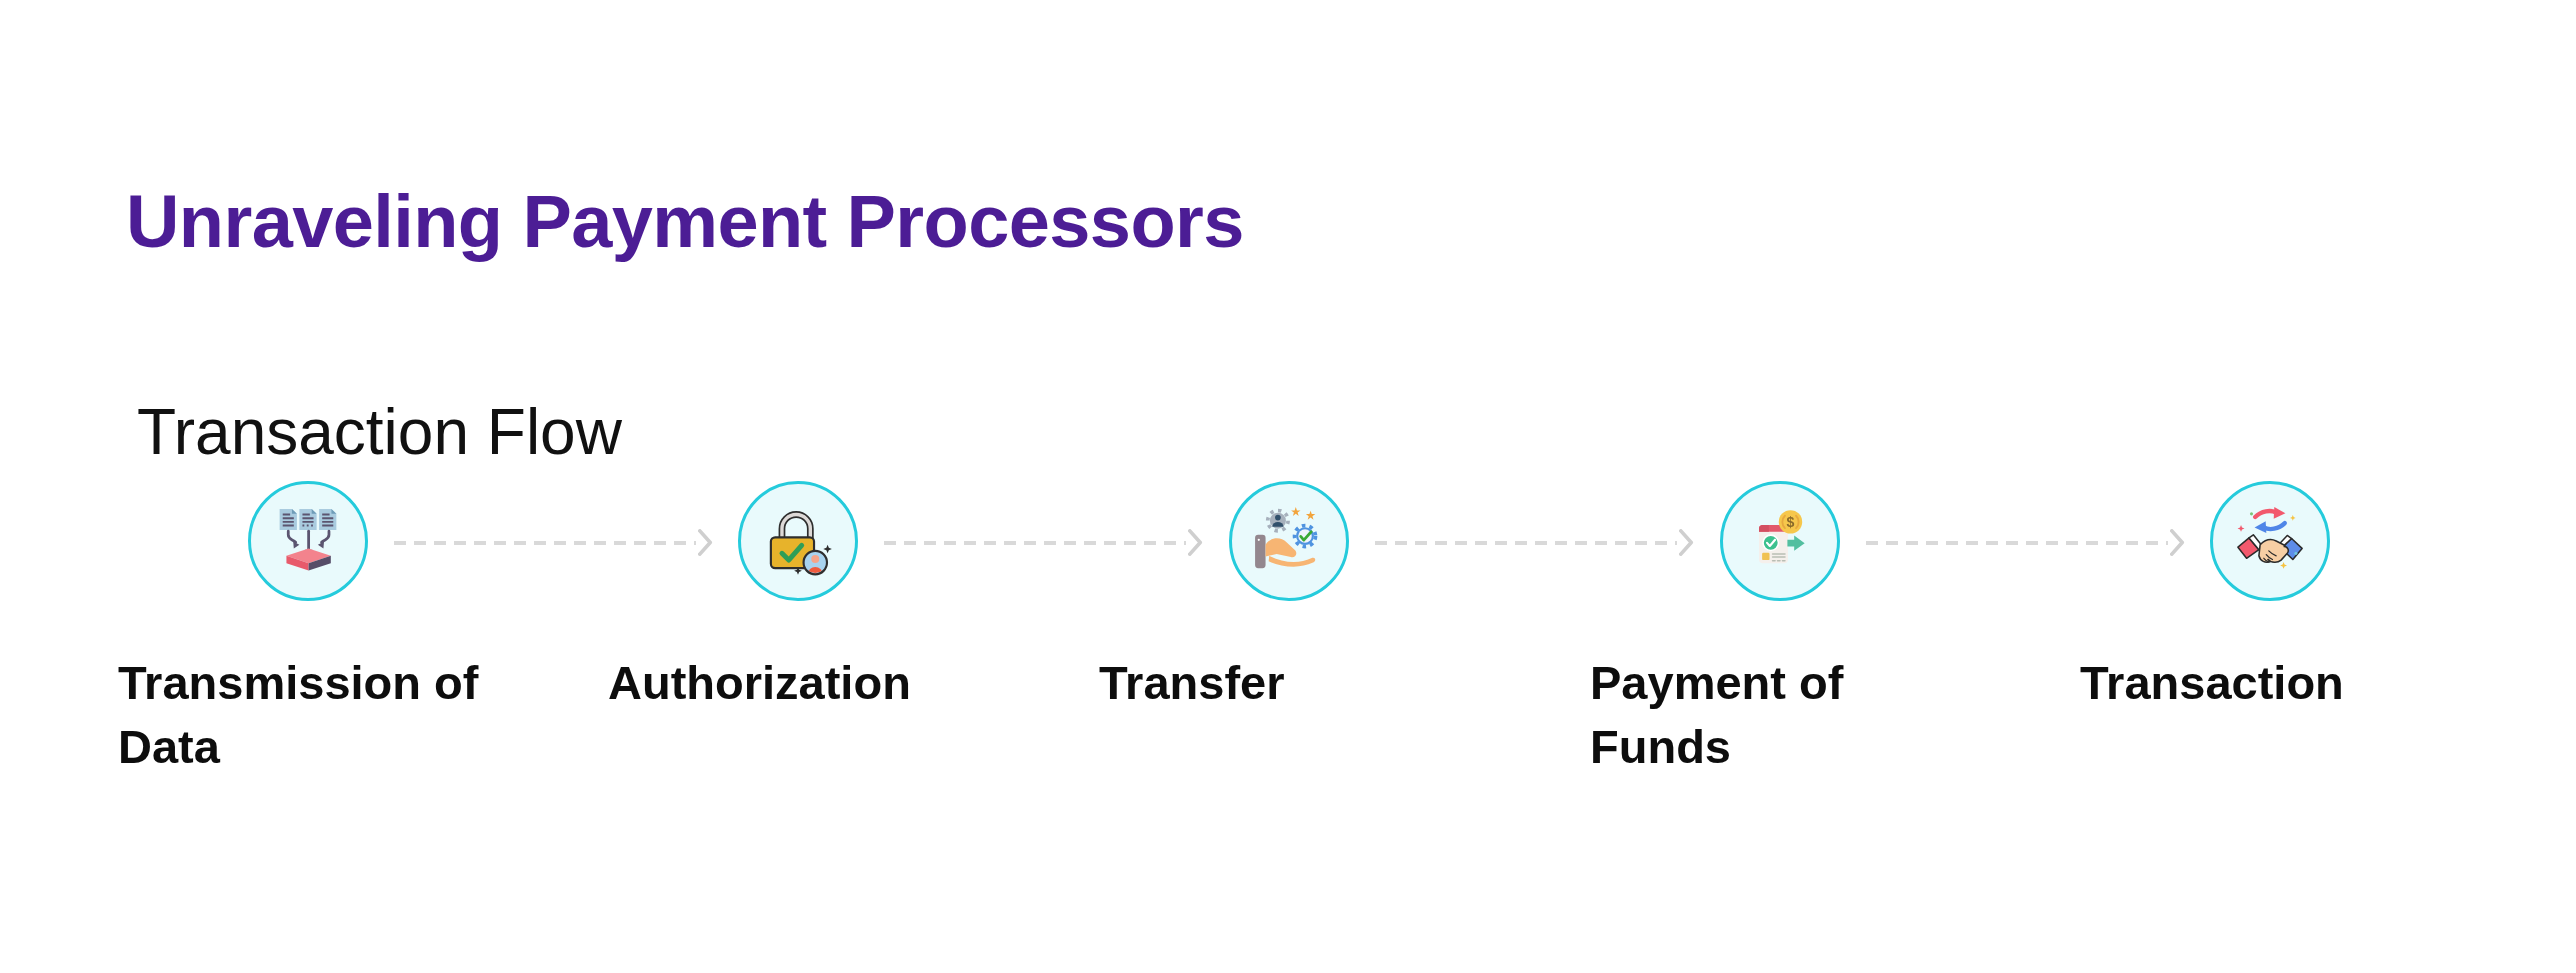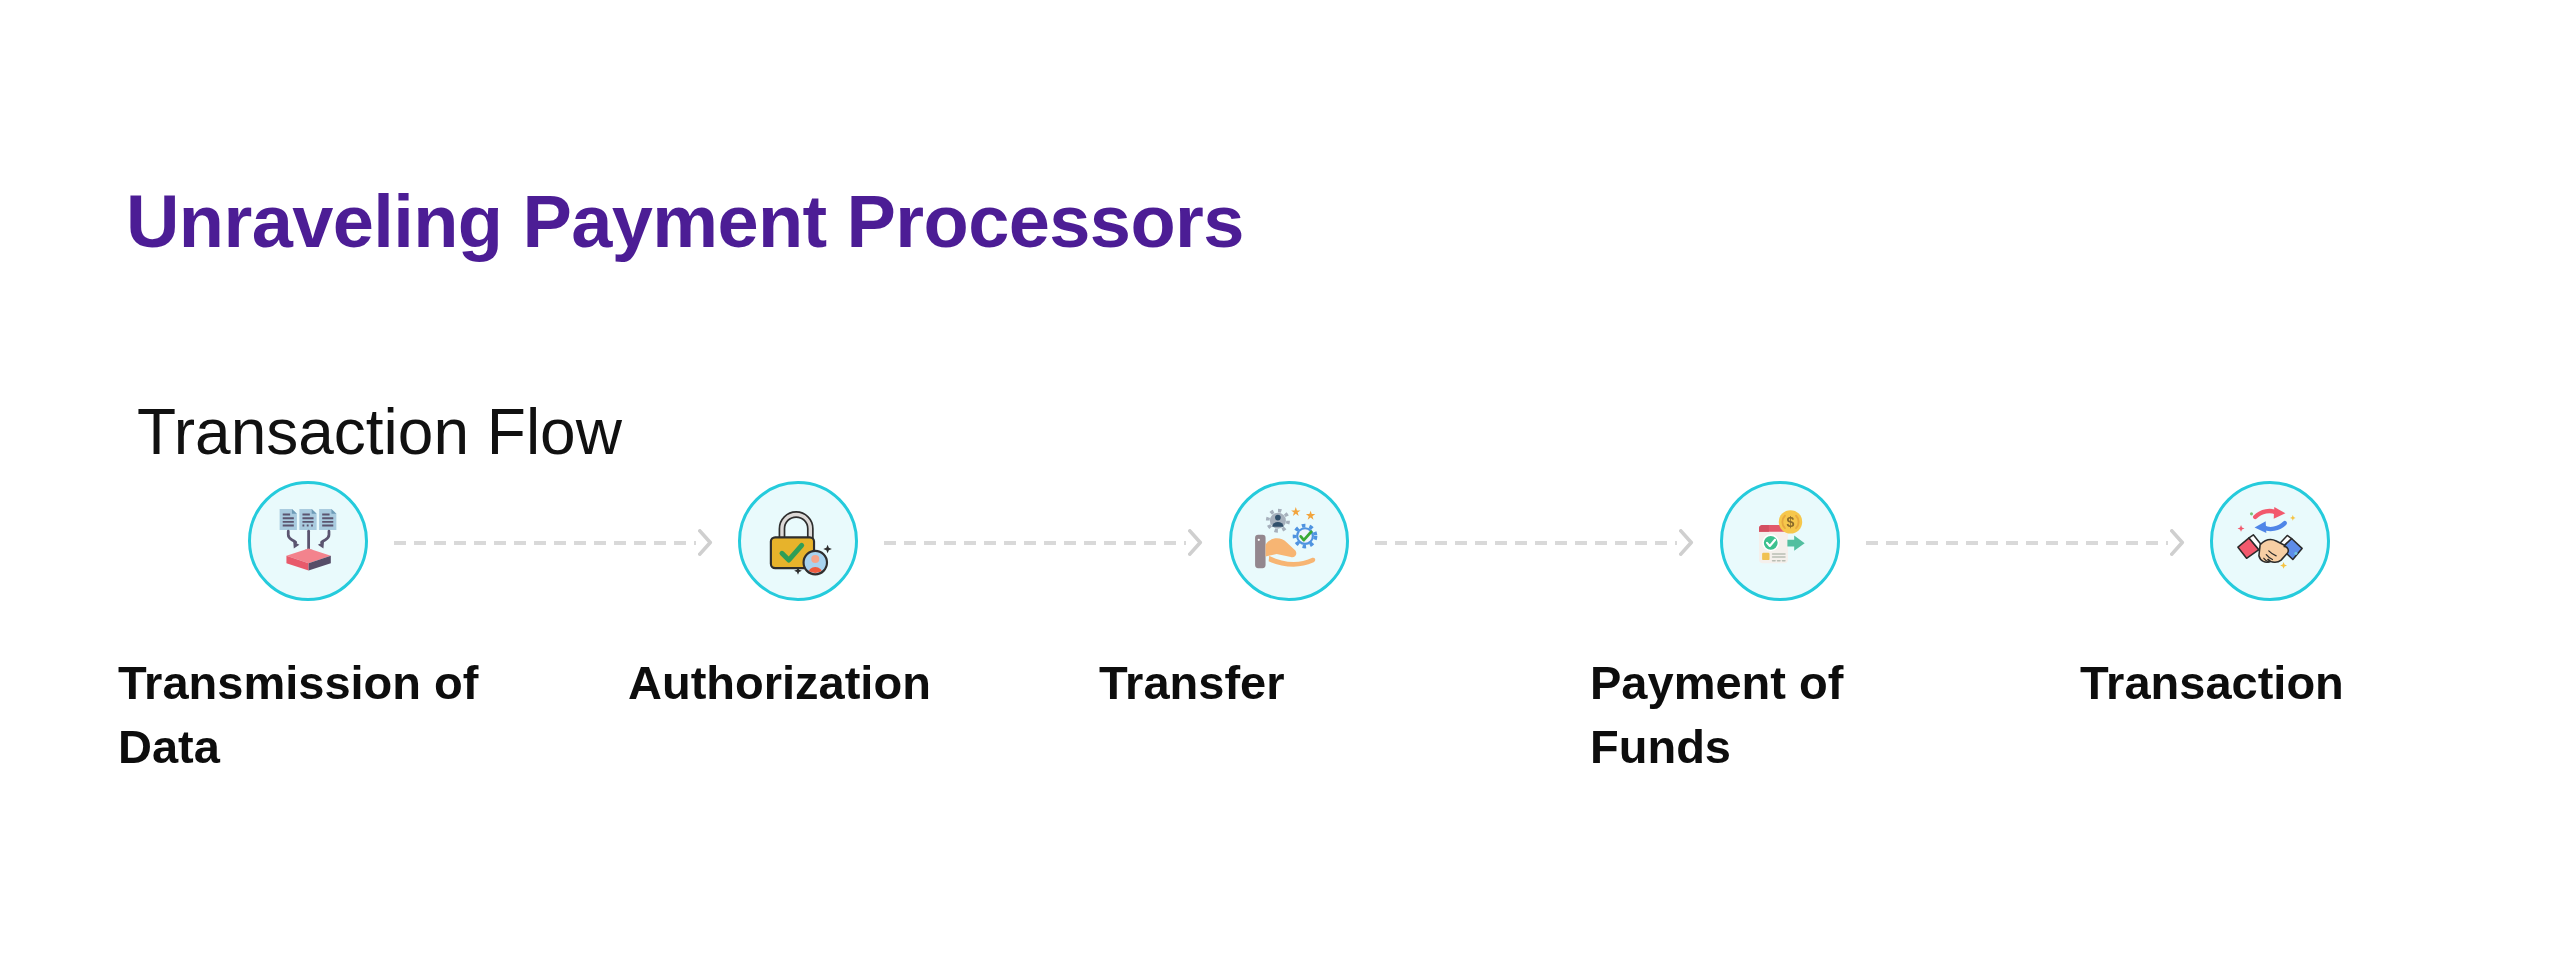--- a/index.html
+++ b/index.html
@@ -111,21 +111,21 @@
             </clipPath>
           <circle cx="88" cy="95" r="19" fill="#a8d3ef" stroke="#2e2e2e" stroke-width="3.5"></circle>
           <g clip-path="url(#badgeclip)">
             <circle cx="88" cy="89" r="6.5" fill="#f6a58a"></circle>
             <path d="M76,113 a12,11 0 0 1 24,0 z" fill="#f05b3e"></path>
           </g>
           <path d="M108,66 l2,5 5,2 -5,2 -2,5 -2,-5 -5,-2 5,-2 z" fill="#2e2e2e"></path>
           <path d="M60,102 l1.8,4.5 4.5,1.8 -4.5,1.8 -1.8,4.5 -1.8,-4.5 -4.5,-1.8 4.5,-1.8 z" fill="#2e2e2e"></path>
         </svg>
       </div>
-      <div class="step-label" style="left:628px">Authorization</div>
+      <div class="step-label" style="left:608px">Authorization</div>
     </div>
 
     <div class="connector" style="left:884px;width:319px">
       <div class="dashes"></div>
       <svg class="chev" viewBox="0 0 24 44">
         <polyline points="3,3 20,22 3,41" fill="none" stroke="#cfcfcf" stroke-width="6" stroke-linecap="round" stroke-linejoin="round"></polyline>
       </svg>
     </div>
 
     <div class="step">

